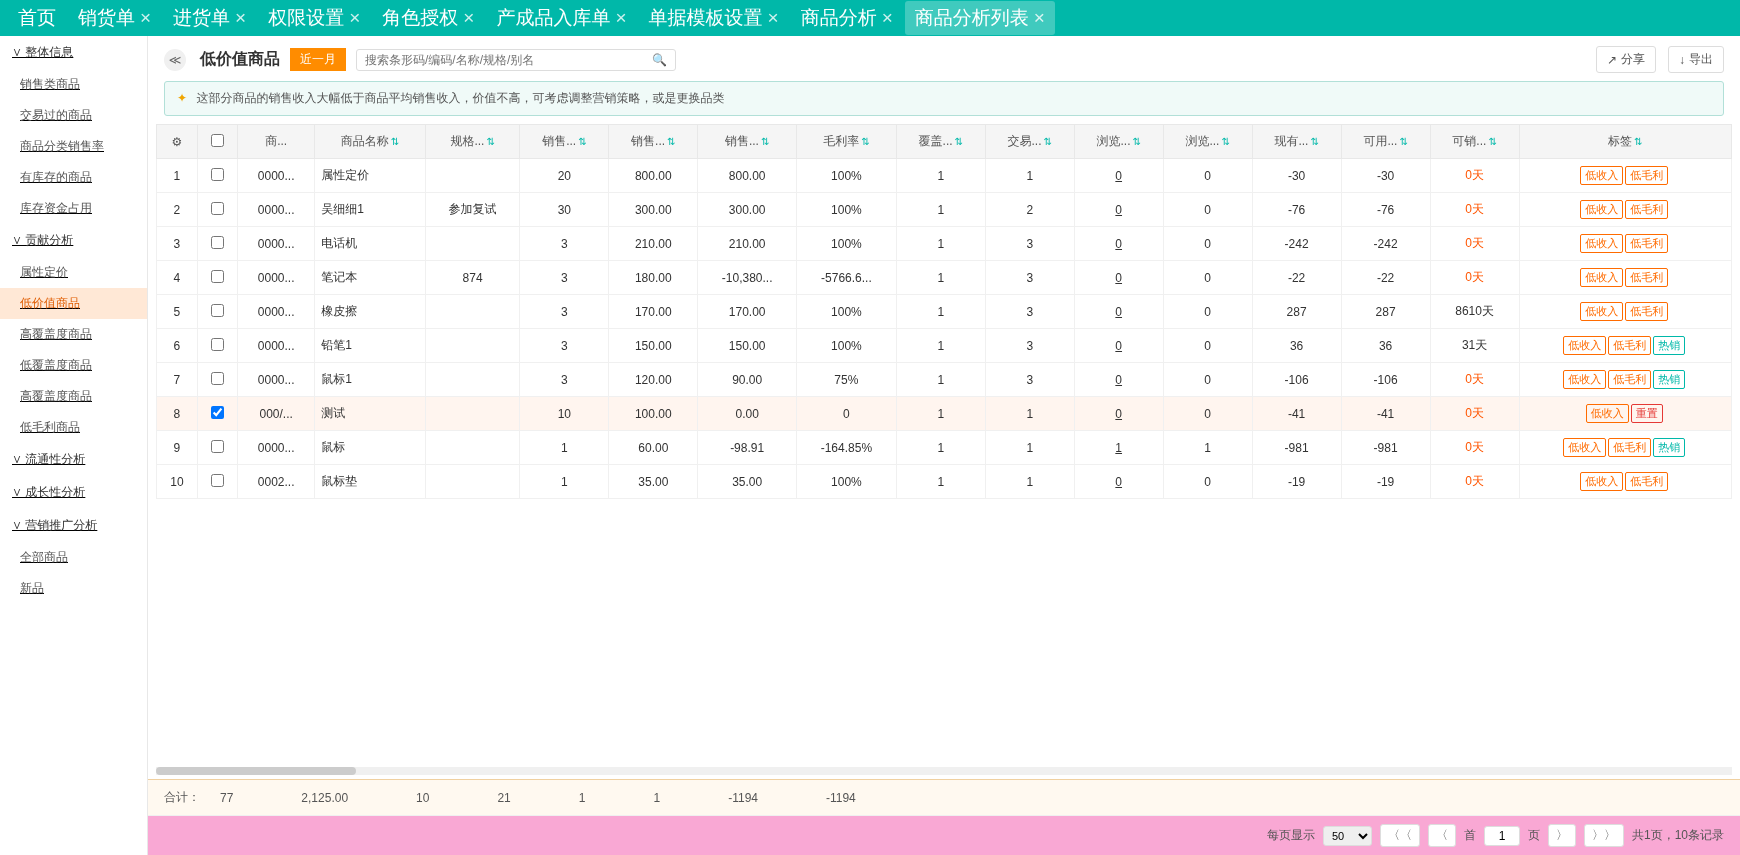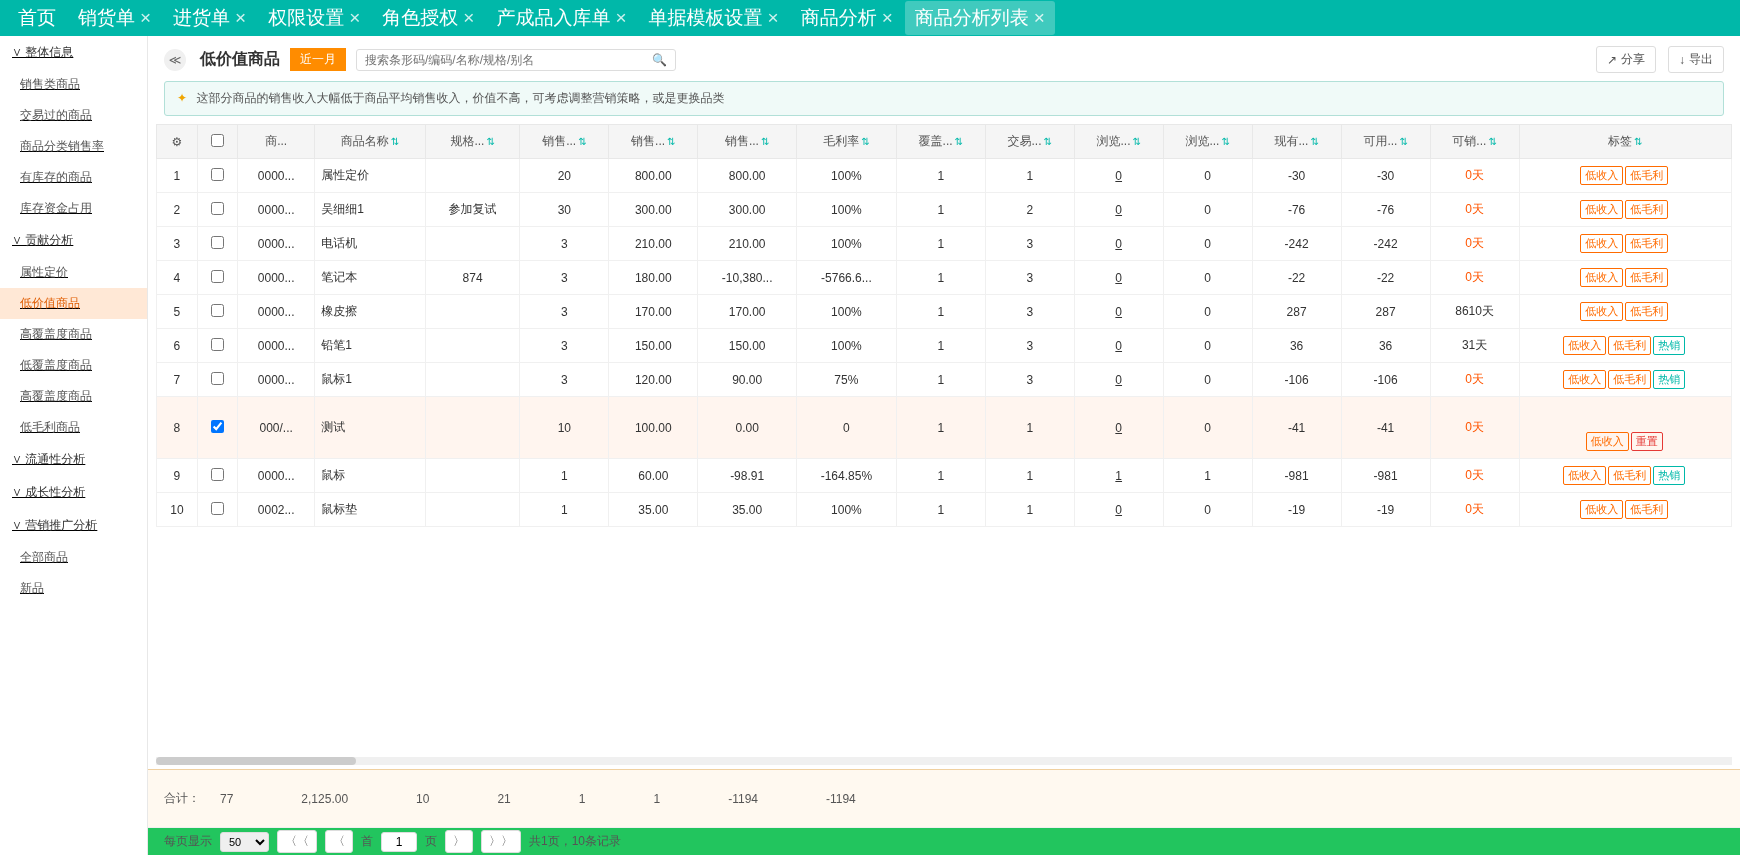--- a/index.html
+++ b/index.html
@@ -173,50 +173,51 @@
     .tag {
       display: inline-block;
       border: 1px solid;
       border-radius: 2px;
       padding: 1px 4px;
       font-size: 11px;
       margin-right: 2px;
     }
     .tag-orange { color: #ff6b00; border-color: #ff6b00; }
     .tag-green { color: #00b8a9; border-color: #00b8a9; }
-    .tag-red { color: #e53935; border-color: #e53935; margin-top: 28px; }
+    .tag-red { color: #e53935; border-color: #e53935; }
     .days-0 { color: #ff5500; }
     .days-positive { color: #333; }
     .underline { text-decoration: underline; cursor: pointer; }
 
     
     .footer-summary {
       background: #fff9f0;
       border-top: 1px solid #f0d0a0;
-      padding: 20px 16px;
+      padding: 9px 16px;
       display: flex;
       align-items: center;
       font-size: 12px;
       color: #555;
       flex-shrink: 0;
     }
     .footer-summary .label { font-weight: 500; margin-right: 20px; }
     .footer-data { display: flex; gap: 68px; align-items: flex-end; }
 
     
     .pagination {
       display: flex;
       align-items: center;
-      padding: 2px 16px;
+      justify-content: flex-end;
+      padding: 8px 16px;
       font-size: 12px;
       color: #555;
       gap: 8px;
       flex-shrink: 0;
       border-top: 1px solid #f0f0f0;
-      background: #22c55e;
+      background: #f9a8d4;
     }
     .pagination select {
       border: 1px solid #ddd;
       border-radius: 3px;
       padding: 2px 4px;
       font-size: 11px;
     }
     .page-btn {
       border: 1px solid #ddd;
       background: #fff;

